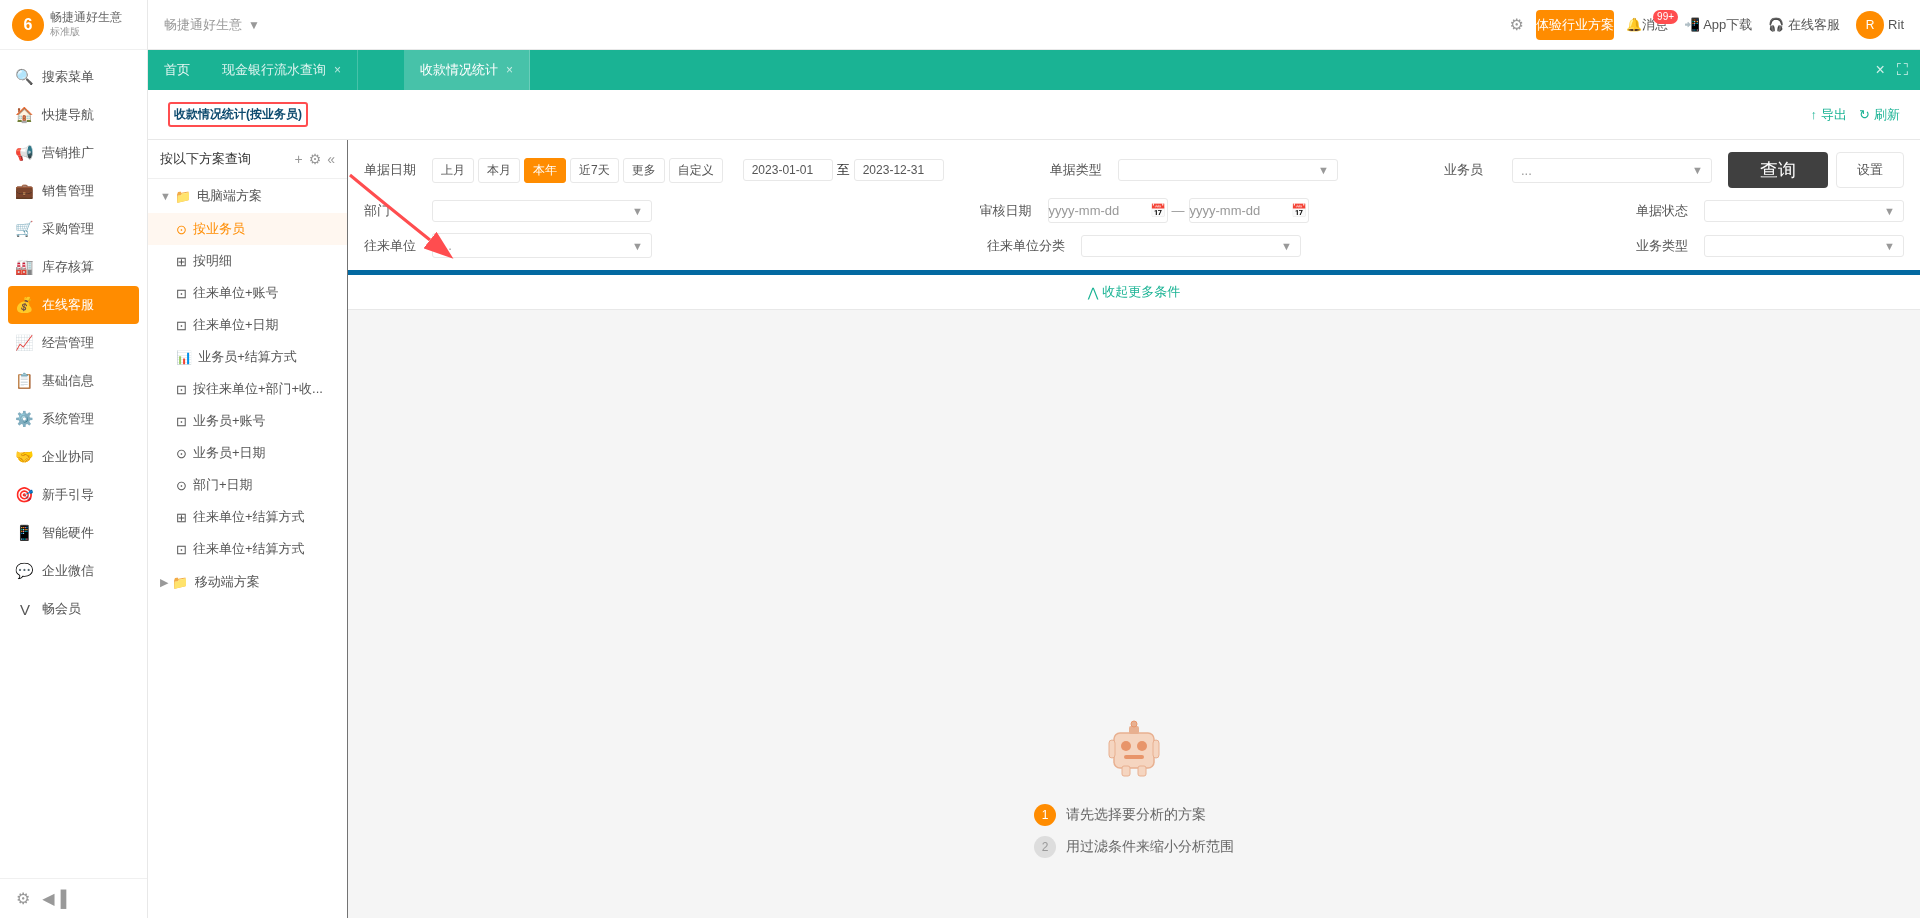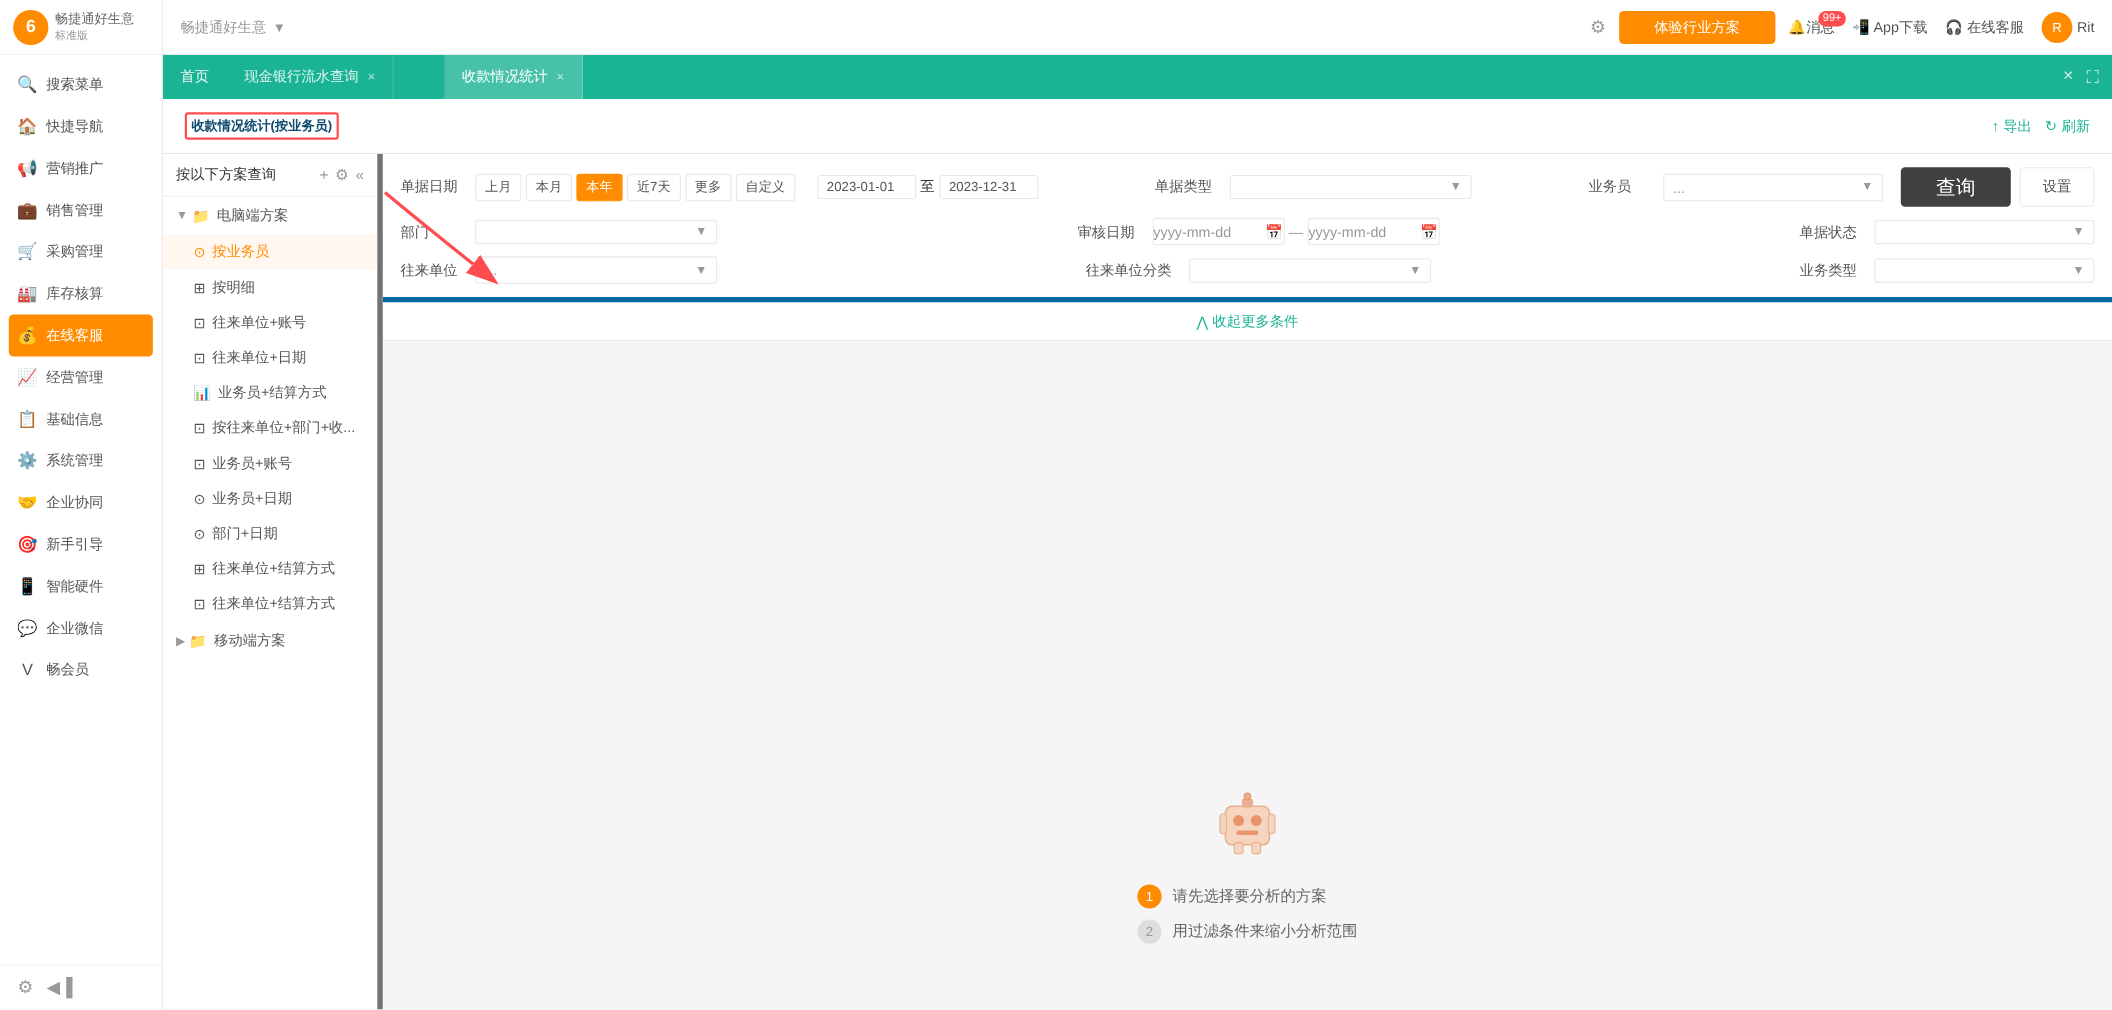--- a/index.html
+++ b/index.html
@@ -21,21 +21,21 @@
     .sidebar-footer-icon { color: #999; cursor: pointer; font-size: 16px; }
 
     
     .main { flex: 1; display: flex; flex-direction: column; overflow: hidden; }
 
     
     .topbar { height: 50px; background: #fff; border-bottom: 1px solid #e8e8e8; display: flex; align-items: center; padding: 0 16px; gap: 12px; }
     .topbar-breadcrumb { display: flex; align-items: center; gap: 6px; color: #999; font-size: 13px; flex: 1; }
     .topbar-arrow { color: #999; font-size: 12px; }
     .topbar-gear { color: #999; font-size: 16px; cursor: pointer; }
-    .topbar-trial-btn { background: #ff8c00; color: #fff; border: none; border-radius: 4px; padding: 6px 32px; font-size: 13px; cursor: pointer; white-space: nowrap; text-align: right; }
+    .topbar-trial-btn { background: #ff8c00; color: #fff; border: none; border-radius: 4px; padding: 6px 0; font-size: 13px; cursor: pointer; white-space: nowrap; text-align: right; }
     .topbar-right { display: flex; align-items: center; gap: 16px; color: #555; font-size: 13px; }
     .notif-badge { position: relative; display: inline-flex; align-items: center; }
     .badge-dot { position: absolute; top: -6px; right: -10px; background: #ff4d4f; color: #fff; font-size: 10px; border-radius: 8px; padding: 1px 4px; line-height: 1.2; }
     .topbar-user { display: flex; align-items: center; gap: 4px; color: #555; cursor: pointer; }
     .user-avatar { width: 28px; height: 28px; background: #ff8c00; border-radius: 50%; color: #fff; display: flex; align-items: center; justify-content: center; font-size: 12px; }
 
     
     .tabs-bar { height: 40px; background: #1ab394; display: flex; align-items: stretch; padding: 0; }
     .tab-item { display: flex; align-items: center; padding: 0 16px; color: rgba(255,255,255,0.85); font-size: 13px; cursor: pointer; border-right: 1px solid rgba(255,255,255,0.2); gap: 8px; white-space: nowrap; }
     .tab-item.active { background: rgba(255,255,255,0.2); color: #fff; margin-left: 46px; }
@@ -49,21 +49,21 @@
     
     .page-header { background: #fff; padding: 12px 20px; display: flex; align-items: center; justify-content: space-between; border-bottom: 1px solid #e8e8e8; }
     .page-title { font-size: 12px; font-weight: bold; color: #0c4a6e; border: 2px solid #ff4d4f; padding: 2px 4px; border-radius: 2px; }
     .page-actions { display: flex; gap: 12px; align-items: center; }
     .action-btn { display: flex; align-items: center; gap: 4px; color: #1ab394; cursor: pointer; font-size: 13px; }
 
     
     .body-layout { display: flex; flex: 1; overflow: hidden; }
 
     
-    .left-panel { width: 200px; background: #fff; border-right: 5px solid #737373; flex-shrink: 0; overflow-y: auto; }
+    .left-panel { width: 200px; background: #fff; border-right: 1px solid #737373; flex-shrink: 0; overflow-y: auto; }
     .scheme-header { display: flex; align-items: center; justify-content: space-between; padding: 10px 12px; border-bottom: 1px solid #f0f0f0; font-size: 13px; color: #333; font-weight: 500; }
     .scheme-header-actions { display: flex; align-items: center; gap: 6px; }
     .scheme-icon-btn { color: #999; cursor: pointer; font-size: 14px; }
     .scheme-group { }
     .scheme-group-title { display: flex; align-items: center; padding: 8px 12px; color: #555; font-size: 13px; cursor: pointer; }
     .scheme-group-title .arrow { margin-right: 4px; color: #999; font-size: 11px; }
     .scheme-group-title .folder-icon { margin-right: 6px; color: #999; font-size: 13px; }
     .scheme-item { display: flex; align-items: center; padding: 7px 12px 7px 28px; color: #555; font-size: 13px; cursor: pointer; }
     .scheme-item .item-icon { margin-right: 6px; font-size: 13px; }
 

